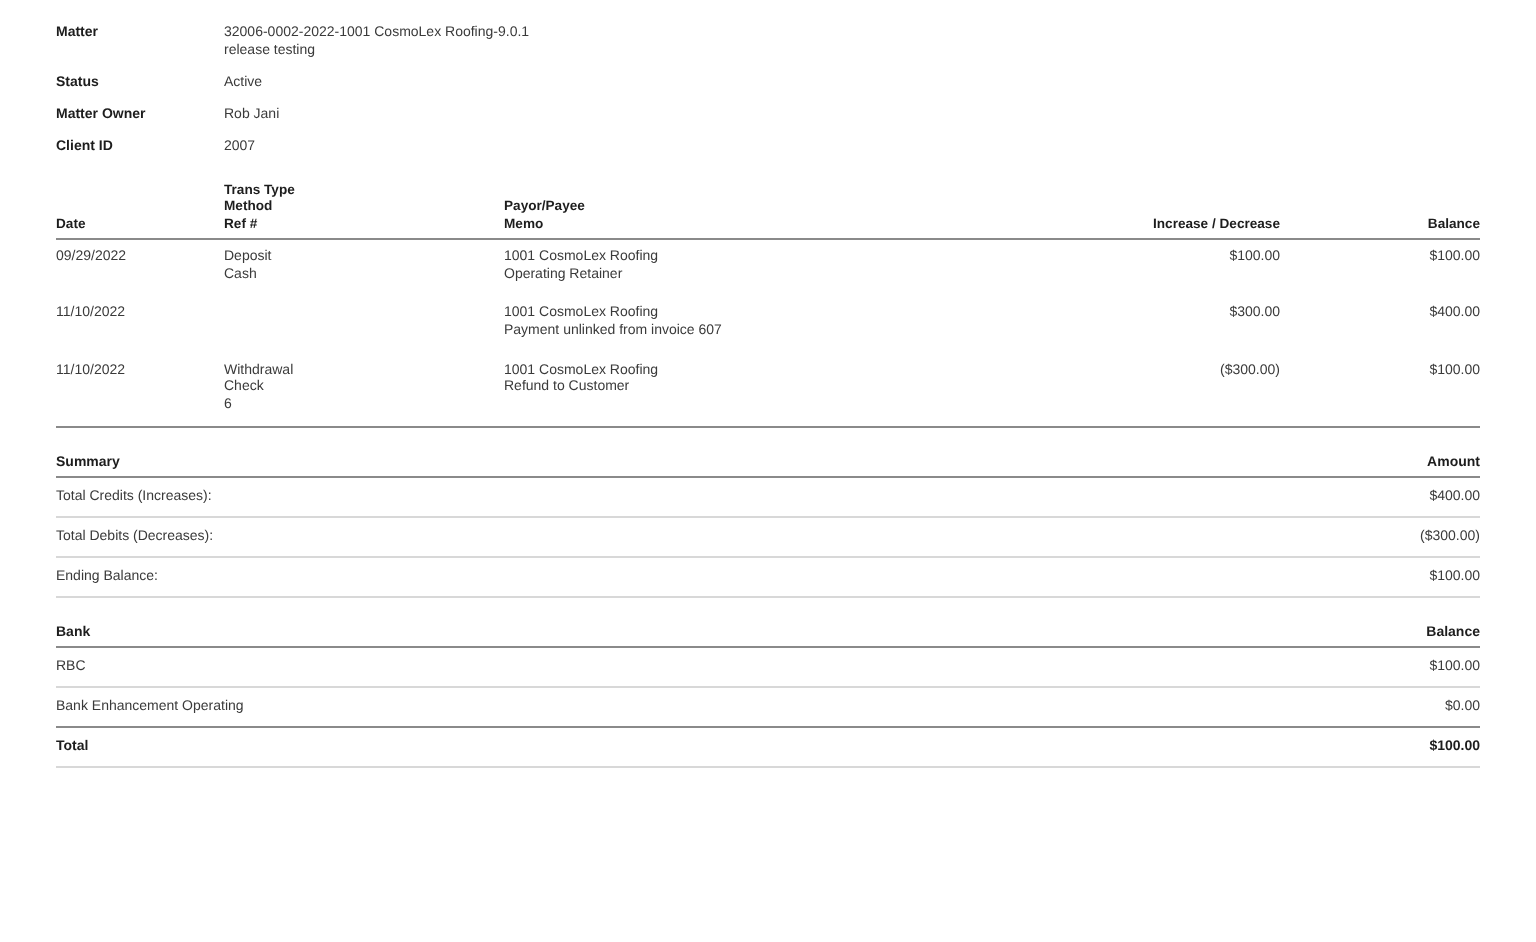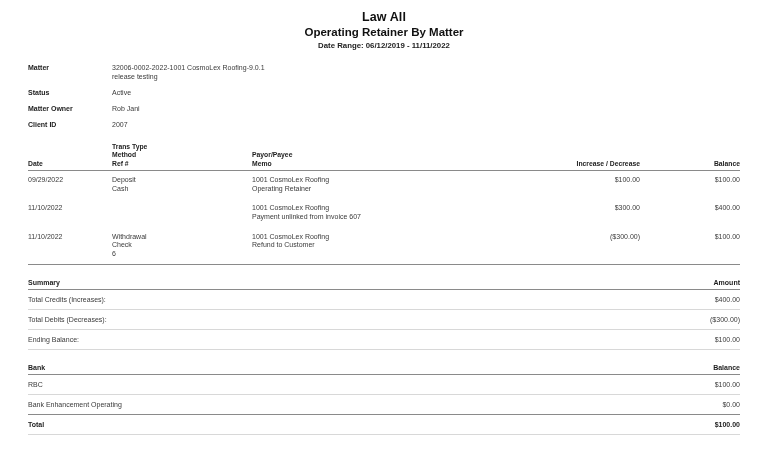--- a/index.html
+++ b/index.html
@@ -143,25 +143,20 @@
     font-weight: bold;
     color: #1d1d1d;
   }
   .spacer-14 { height: 14px; }
 </style>
 </head>
 <body>
 
 <div class="page">
 
-  <div class="title-block">
-    <div class="doc-title">Law All</div>
-    <div class="doc-subtitle">Operating Retainer By Matter</div>
-    <div class="doc-daterange">Date Range: 06/12/2019 - 11/11/2022</div>
-  </div>
 
   <div class="meta">
     <div class="meta-row">
       <div class="meta-label">Matter</div>
       <div class="meta-value">32006-0002-2022-1001 CosmoLex Roofing-9.0.1
 release testing</div>
     </div>
     <div class="meta-row">
       <div class="meta-label">Status</div>
       <div class="meta-value">Active</div>

